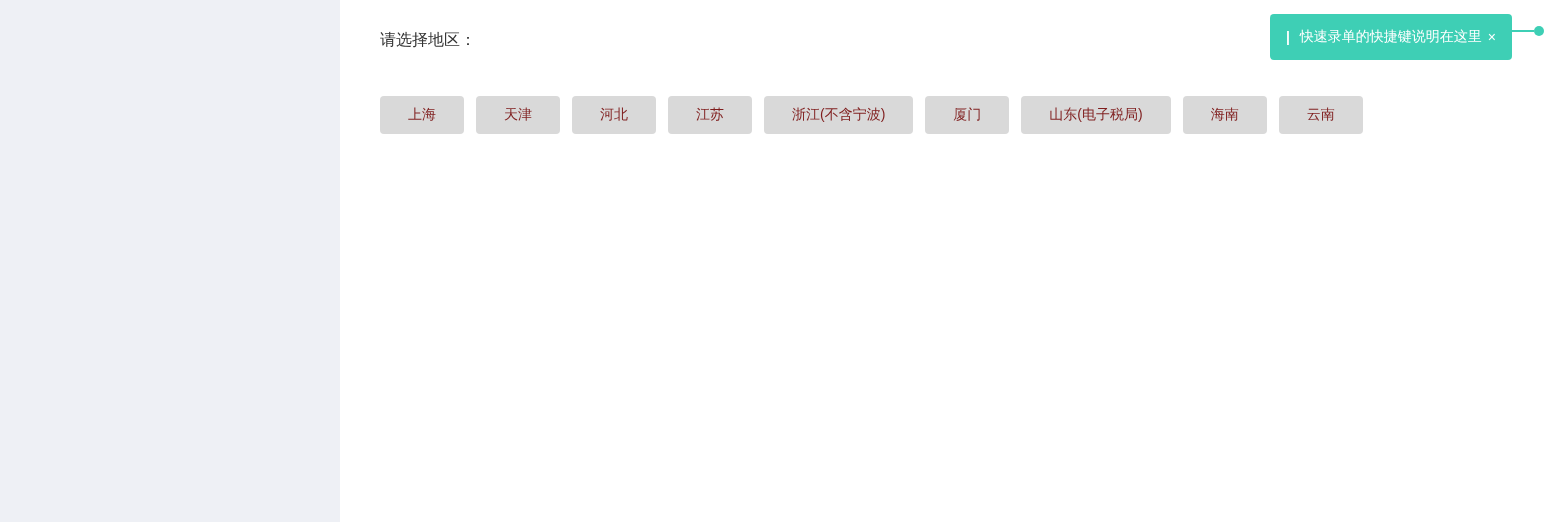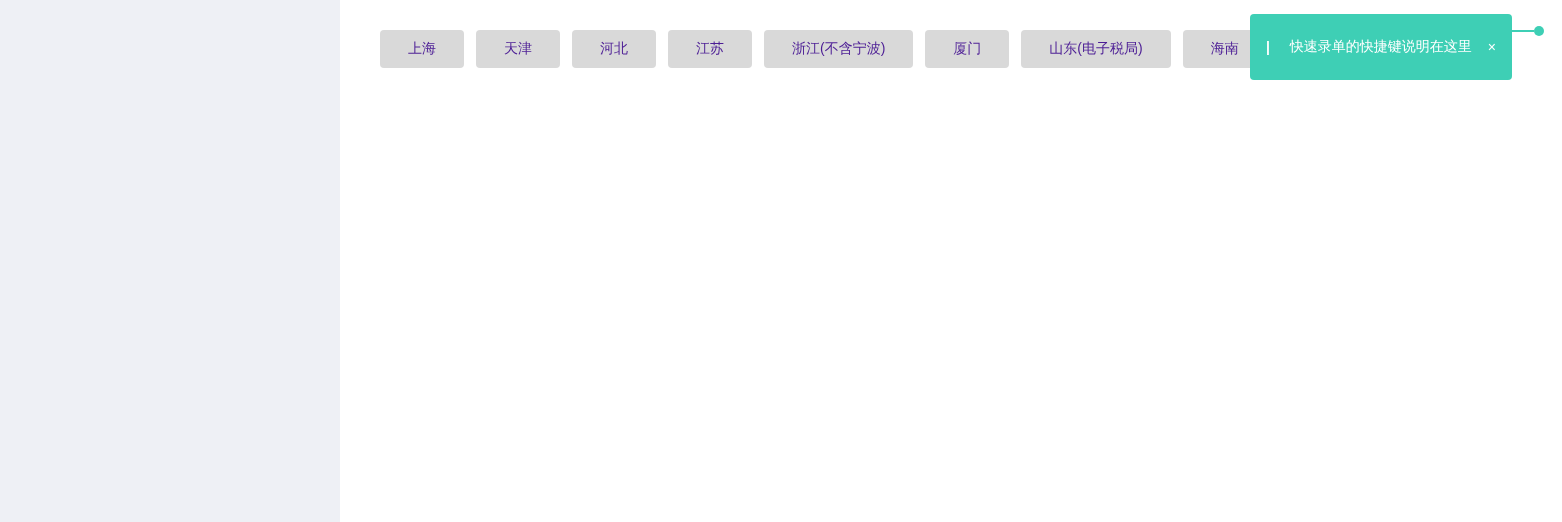--- a/index.html
+++ b/index.html
@@ -47,40 +47,41 @@
       display: flex;
       flex-wrap: wrap;
       gap: 12px;
     }
 
     .region-btn {
       background: #d9d9d9;
       border: none;
       border-radius: 4px;
       padding: 10px 28px;
-      color: #4c1d95;
+      color: #7f1d1d;
       font-size: 14px;
       cursor: pointer;
       font-family: 'Microsoft YaHei', 'PingFang SC', sans-serif;
       white-space: nowrap;
+      margin-top: 21px;
     }
 
     
     .tooltip-banner {
       position: absolute;
       top: 14px;
       right: 50px;
       background: #3ecfb5;
       color: #fff;
-      padding: 24px 16px;
+      padding: 14px 16px;
       border-radius: 4px;
       font-size: 14px;
       display: flex;
       align-items: center;
-      gap: 16px;
+      gap: 6px;
       white-space: nowrap;
     }
 
     .tooltip-banner::before {
       content: '|';
       font-weight: bold;
       color: #fff;
       margin-right: 4px;
     }
 
@@ -112,20 +113,21 @@
       height: 2px;
       background: #3ecfb5;
     }
   </style>
 </head>
 <body>
 
 <div class="left-sidebar"></div>
 
 <div class="main-content">
+  <div class="page-label">请选择地区：</div>
   <div class="region-buttons">
   <button class="region-btn">上海</button>
       <button class="region-btn">天津</button>
       <button class="region-btn">河北</button>
       <button class="region-btn">江苏</button>
       <button class="region-btn">浙江(不含宁波)</button>
       <button class="region-btn">厦门</button>
       <button class="region-btn">山东(电子税局)</button>
       <button class="region-btn">海南</button>
       <button class="region-btn">云南</button>

